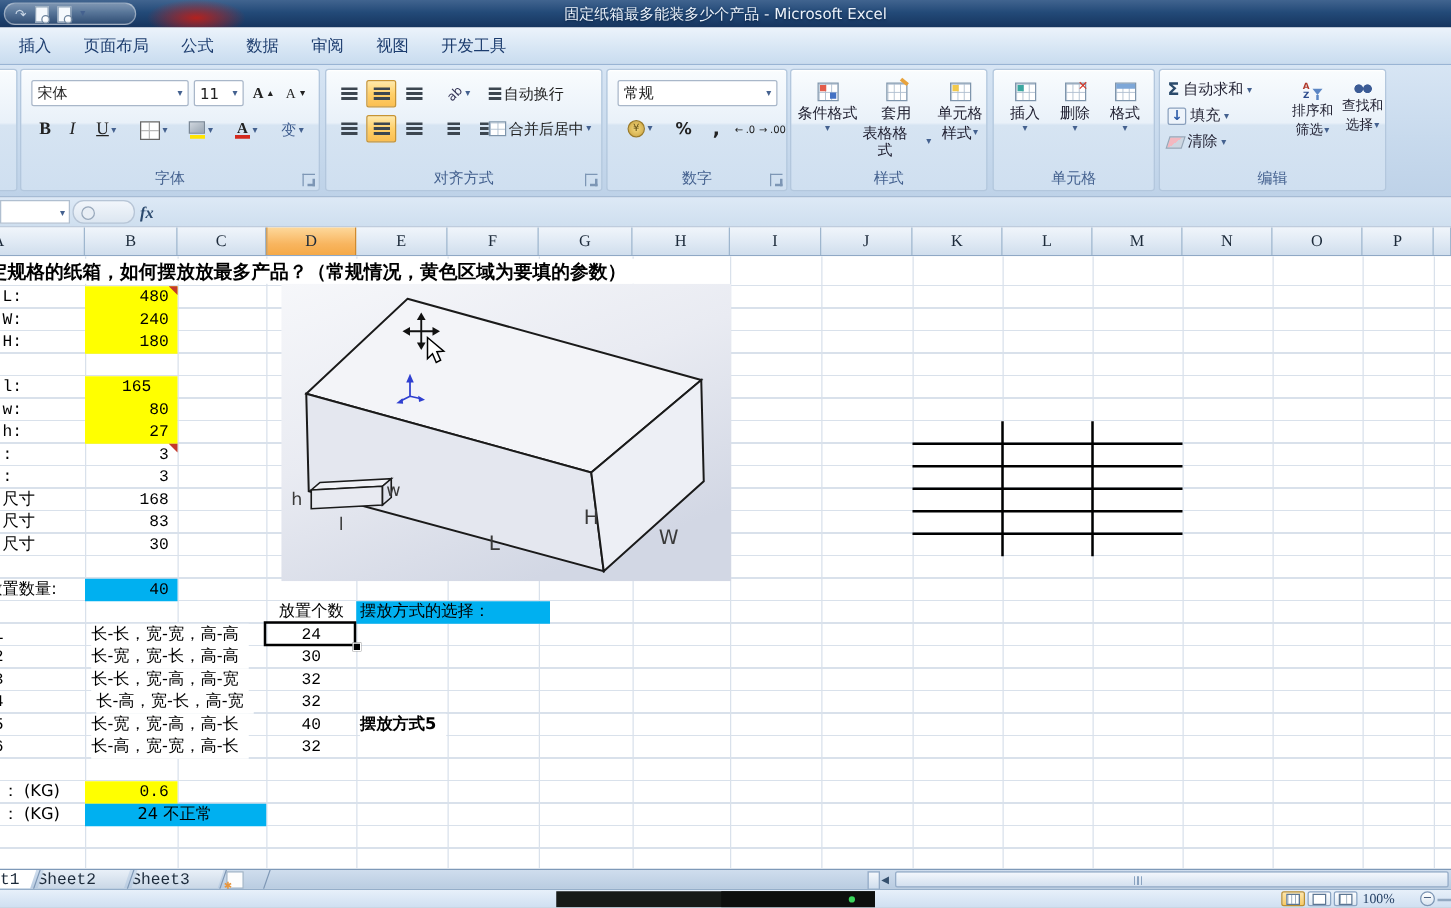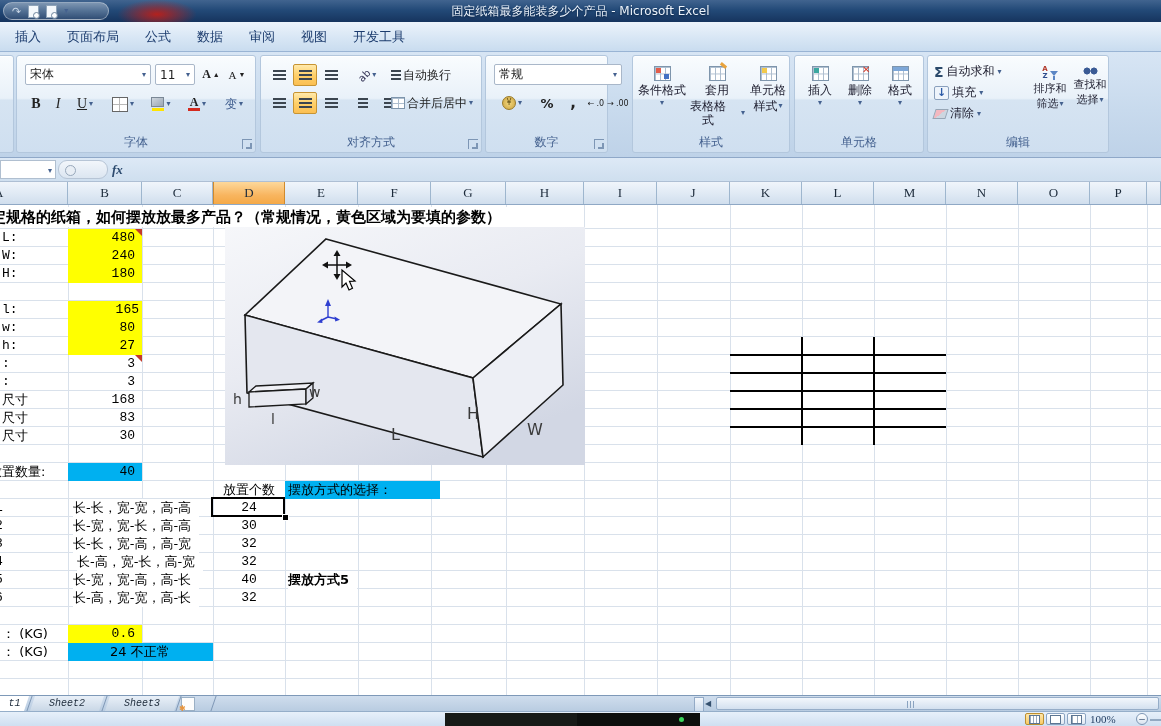--- a/index.html
+++ b/index.html
@@ -99,23 +99,23 @@
   .dnum{left:213px;width:72px;text-align:center;}
   .wbg{background:#fff;padding-right:8px;z-index:5;}
   .cmt{position:absolute;width:0;height:0;border-top:7px solid #c3392b;border-left:7px solid transparent;z-index:8;}
   #selbox{position:absolute;left:211px;top:292px;width:74px;height:20px;border:2px solid #000;
     box-sizing:border-box;z-index:8;}
   #fillhandle{position:absolute;left:282px;top:309px;width:5px;height:5px;background:#000;border:1px solid #fff;z-index:9;}
   #pic{position:absolute;left:225px;top:22px;width:360px;height:238px;z-index:7;}
   
   #sheetbar{position:absolute;left:0;top:695px;width:1161px;height:16px;
     background:linear-gradient(#cfdded,#b9cce1);border-top:1px solid #7e99b8;box-sizing:border-box;}
-  .stab{position:absolute;top:0;height:15px;line-height:15px;text-align:center;
-    font-family:"Liberation Mono","DejaVu Sans Mono",monospace;font-size:10px;color:#1c2a3a;
-    background:linear-gradient(#e9f0f8,#c9d7e6);clip-path:polygon(5px 0,100% 0,calc(100% - 5px) 100%,0 100%);font-style:italic;}
+  .stab{position:absolute;top:0;height:15px;line-height:15px;
+    font-family:"Liberation Mono","DejaVu Sans Mono",monospace;font-size:13px;color:#1c2a3a;
+    background:linear-gradient(#e9f0f8,#c9d7e6);clip-path:polygon(5px 0,100% 0,calc(100% - 5px) 100%,0 100%);}
   .stab.active{background:#fff;clip-path:polygon(0 0,100% 0,calc(100% - 5px) 100%,0 100%);}
   .tsep{position:absolute;top:0;width:1px;height:15px;background:#7e97b5;transform:skewX(-19deg);z-index:2;}
   #addsheet{position:absolute;left:181px;top:1px;width:12px;height:12px;background:#fdfdfd;border:1px solid #9bb0c5;}
   #addsheet::after{content:"✱";position:absolute;left:-3px;bottom:-3px;font-size:8px;color:#e8953d;}
   #tabsplit{position:absolute;left:694px;top:1px;width:8px;height:13px;background:linear-gradient(#f5f8fc,#cfdded);border:1px solid #93aac6;}
   #tabscrollleft{position:absolute;left:705px;top:3px;font-size:8px;color:#35506e;}
   #hscroll{position:absolute;left:716px;top:1px;width:443px;height:13px;background:linear-gradient(#f3f7fc,#d3e0ef);
     border:1px solid #96adc8;border-radius:2px;box-sizing:border-box;}
   #hgrip{position:absolute;left:190px;top:3px;width:8px;height:7px;
     background:repeating-linear-gradient(to right,#8aa3c0 0 1px,transparent 1px 3px);}
@@ -250,21 +250,21 @@
         </div>
       <div class="rbtn" style="left:126px;top:36px;width:94px;height:22px;justify-content:flex-start;padding-left:3px;left:126px;">
         <span class="mg" style="width:12px;height:10px;background-size:6px 5px;"></span>
         <span>合并后居中</span>
           <span class="arr">▾</span>
         </div>
       <div class="glabel">对齐方式</div>
       <div class="launch"></div>
     </div>
 
-    <div class="group" style="left:485px;width:123px;">
+    <div class="group" style="left:485px;width:145px;">
       <div class="combo" style="left:8px;top:8px;width:128px;">
         <span>常规</span>
           <span class="arr">▾</span>
         </div>
       <div class="rbtn" style="left:8px;top:36px;width:36px;height:22px;">
         <span style="width:12px;height:12px;border-radius:50%;background:radial-gradient(#f3d87e,#caa23f);border:1px solid #9a7a28;font-size:8px;line-height:12px;text-align:center;color:#5d4a12;">¥</span>
         <span class="arr">▾</span>
         </div>
       <div class="rbtn" style="left:48px;top:36px;width:26px;height:22px;font-weight:bold;font-size:13px;">%</div>
       <div class="rbtn" style="left:77px;top:36px;width:20px;height:22px;font-weight:bold;font-size:15px;">,</div>
@@ -460,21 +460,21 @@
     <span class="tcell" style="left:-5px;top:330px;">3</span>
     <span class="tcell" style="left:-5px;top:348px;">4</span>
     <span class="tcell" style="left:-5px;top:366px;">5</span>
     <span class="tcell" style="left:-5px;top:384px;">6</span>
     <span class="tcell cn" style="left:2px;top:420px;">： (KG)</span>
     <span class="tcell cn" style="left:2px;top:438px;">： (KG)</span>
 
     <span class="tcell num" style="left:68px;top:24px;">480</span>
     <span class="tcell num" style="left:68px;top:42px;">240</span>
     <span class="tcell num" style="left:68px;top:60px;">180</span>
-    <span class="tcell num" style="left:72px;top:96px;">165</span>
+    <span class="tcell num" style="left:54px;top:96px;">165</span>
     <span class="tcell num" style="left:68px;top:114px;">80</span>
     <span class="tcell num" style="left:68px;top:132px;">27</span>
     <span class="tcell num" style="left:68px;top:150px;">3</span>
     <span class="tcell num" style="left:68px;top:168px;">3</span>
     <span class="tcell num" style="left:68px;top:186px;">168</span>
     <span class="tcell num" style="left:68px;top:204px;padding-left:48px;">83</span>
     <span class="tcell num" style="left:68px;top:222px;">30</span>
     <span class="tcell num" style="left:68px;top:258px;">40</span>
     <span class="tcell num" style="left:68px;top:420px;">0.6</span>
     <span class="tcell cn" style="left:110px;top:438px;z-index:6;">24 不正常</span>

